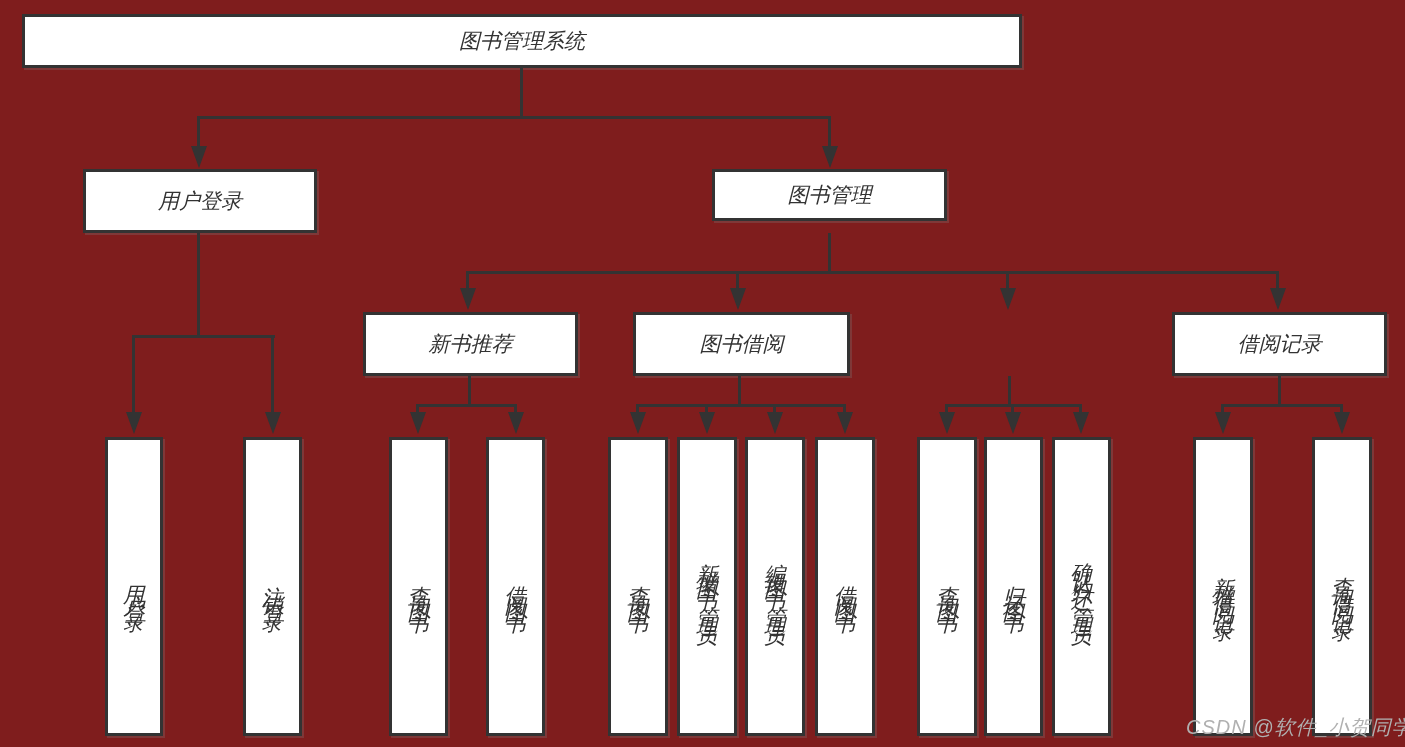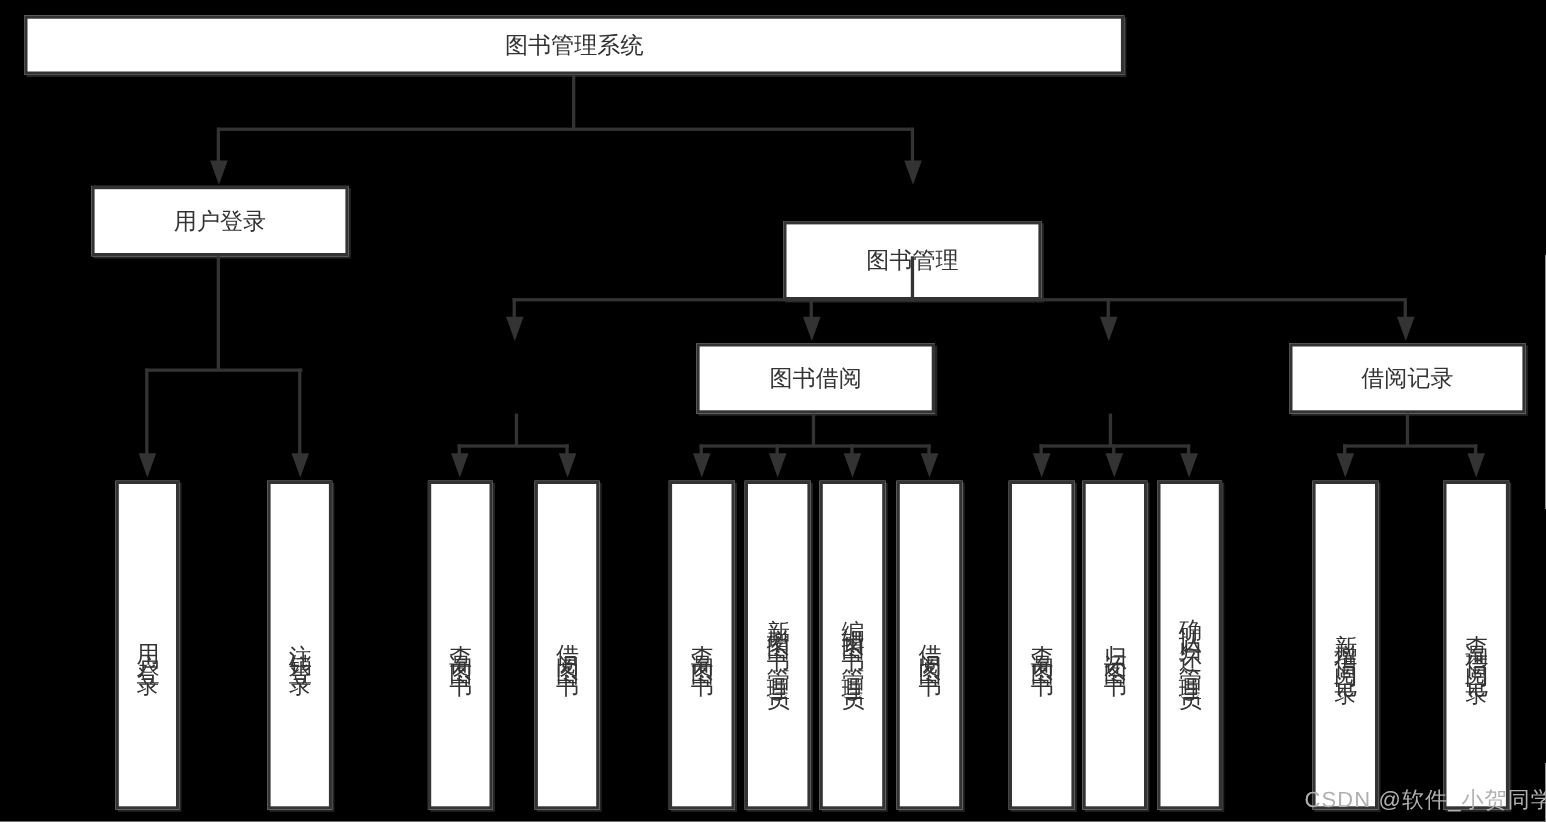--- a/index.html
+++ b/index.html
@@ -1,23 +1,24 @@
 <!DOCTYPE html>
 <html><head>
 <meta charset="utf-8">
 <style>
   html, body { margin: 0; padding: 0; background: #ffffff; }
   #canvas {
     position: relative;
     width: 1405px;
     height: 747px;
-    background: #000000;
+    background: #7f1d1d;
     font-family: "Liberation Sans", "DejaVu Sans", sans-serif;
     color: #333333;
     overflow: hidden;
+    font-style: italic;
   }
   .box {
     position: absolute;
     box-sizing: border-box;
     border: 3px solid #333333;
     background: #ffffff;
     display: flex;
     align-items: center;
     justify-content: center;
     font-size: 21px;
@@ -64,35 +65,38 @@
   <div class="vl" style="left:520px;top:68px;height:50px;"></div>
   <div class="hl" style="left:198px;top:116px;width:632px;"></div>
   <div class="vl" style="left:197px;top:116px;height:32px;"></div>
   <div class="ah" style="left:191px;top:146px;"></div>
   <div class="vl" style="left:828px;top:116px;height:32px;"></div>
   <div class="ah" style="left:822px;top:146px;"></div>
 
   <div class="box" style="left:83px;top:169px;width:234px;height:64px;">
     <span>用户登录</span>
   </div>
-  <div class="box" style="left:712px;top:169px;width:235px;height:72px;margin-top:32px;">
+  <div class="box" style="left:712px;top:169px;width:235px;height:52px;">
     <span>图书管理</span>
   </div>
 
   <div class="vl" style="left:828px;top:233px;height:41px;"></div>
   <div class="hl" style="left:466px;top:271px;width:812px;"></div>
   <div class="vl" style="left:466px;top:271px;height:19px;"></div>
   <div class="ah" style="left:460px;top:288px;"></div>
   <div class="vl" style="left:736px;top:271px;height:19px;"></div>
   <div class="ah" style="left:730px;top:288px;"></div>
   <div class="vl" style="left:1006px;top:271px;height:19px;"></div>
   <div class="ah" style="left:1000px;top:288px;"></div>
   <div class="vl" style="left:1276px;top:271px;height:19px;"></div>
   <div class="ah" style="left:1270px;top:288px;"></div>
 
+  <div class="box" style="left:363px;top:312px;width:215px;height:64px;">
+    <span>新书推荐</span>
+  </div>
   <div class="box" style="left:633px;top:312px;width:217px;height:64px;">
     <span>图书借阅</span>
   </div>
   <div class="box" style="left:1172px;top:312px;width:215px;height:64px;">
     <span>借阅记录</span>
   </div>
 
   <div class="vl" style="left:197px;top:233px;height:104px;"></div>
   <div class="hl" style="left:132px;top:335px;width:143px;"></div>
   <div class="vl" style="left:132px;top:335px;height:79px;"></div>

